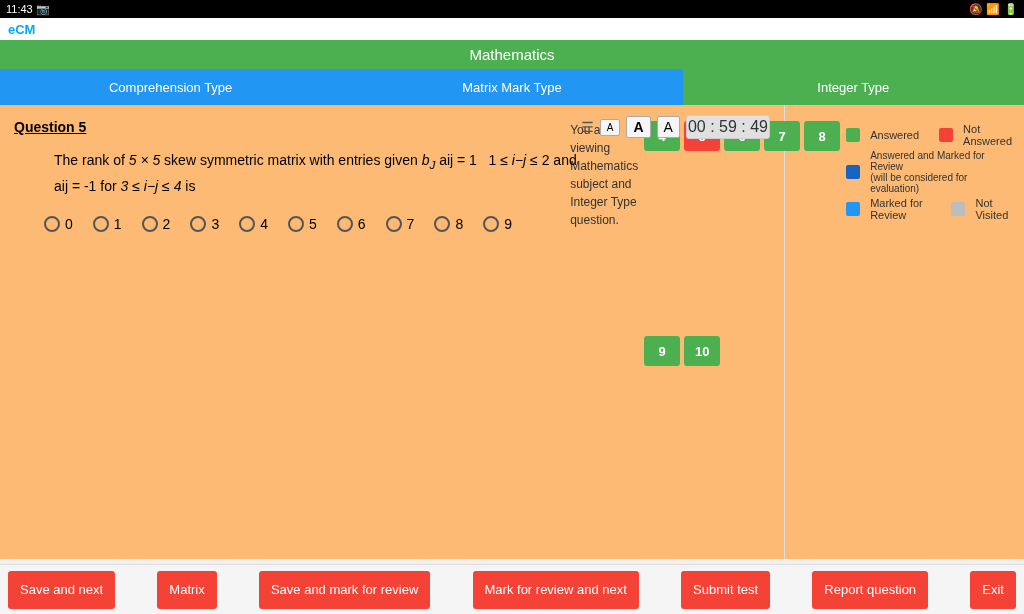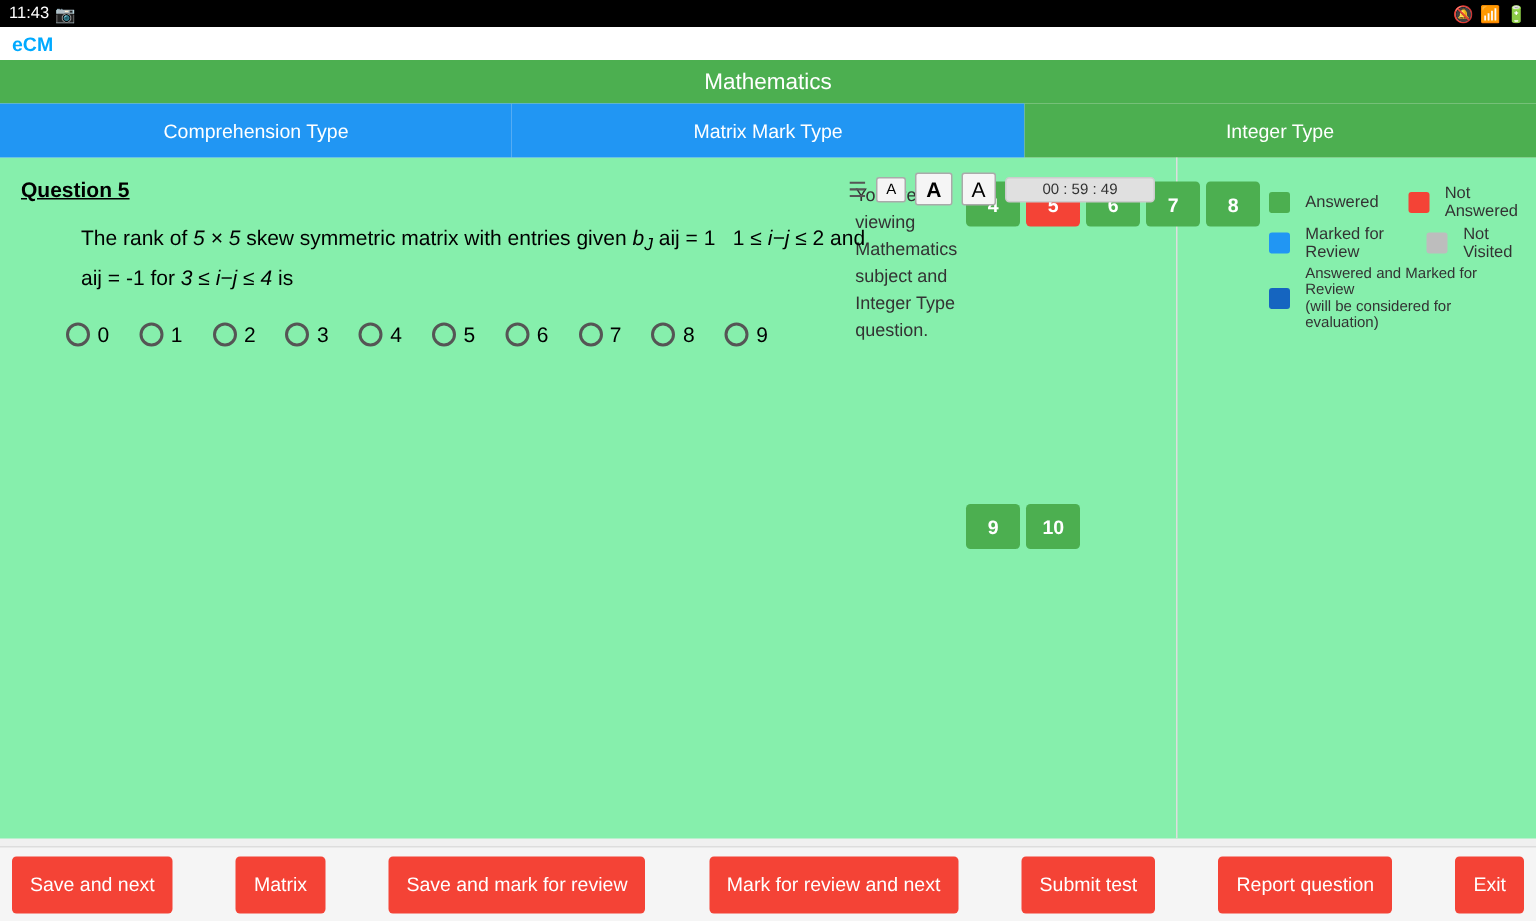--- a/index.html
+++ b/index.html
@@ -32,21 +32,21 @@
     .tab {
       flex: 1; display: flex; align-items: center; justify-content: center;
       font-size: 13px; font-weight: 500; cursor: pointer; color: #fff;
     }
     .tab-comprehension { background: #2196f3; }
     .tab-matrix { background: #2196f3; }
     .tab-integer { background: #4caf50; }
 
     
     .main-content {
-      display: flex; flex-direction: row; background: #86efac;
+      display: flex; flex-direction: row; background: #fdba74;
       height: calc(614px - 18px - 22px - 34px - 36px - 50px);
     }
 
     
     .left-panel {
       flex: 1; padding: 10px 14px; position: relative; overflow-y: auto;
     }
 
     
     .question-header {
@@ -57,21 +57,21 @@
     }
     .question-tools {
       display: flex; align-items: center; gap: 6px;
     }
     .tool-btn {
       border: 1px solid #aaa; background: #f5f5f5; padding: 2px 6px; font-size: 12px; cursor: pointer;
       border-radius: 2px;
     }
     .tool-btn-bold { font-weight: bold; font-size: 14px; }
     .timer-display {
-      background: #e0e0e0; border: 1px solid #ccc; padding: 2px 24px; font-size: 10px; color: #333; border-radius: 3px;
+      background: #e0e0e0; border: 1px solid #ccc; padding: 2px 1px; font-size: 16px; color: #333; border-radius: 3px;
     }
 
     
     .question-text {
       font-size: 14px; line-height: 1.7; margin-left: 30px; color: #000;
     }
 
     
     .answer-options {
       display: flex; flex-wrap: wrap; gap: 6px 20px; margin-left: 30px; margin-top: 18px;
@@ -255,28 +255,28 @@
     </div>
 
     <div class="legend">
       <div class="legend-item">
         <div class="legend-dot legend-green"></div>
         <span>Answered</span>
         <div class="legend-dot legend-red" style="margin-left:10px;"></div>
         <span>Not Answered</span>
       </div>
       <div class="legend-item">
+        <div class="legend-dot legend-blue-dark"></div>
+        <span style="font-size:10px;">Answered and Marked for Review<br>(will be considered for evaluation)</span>
+      </div>
+      <div class="legend-item">
         <div class="legend-dot legend-blue"></div>
         <span>Marked for Review</span>
         <div class="legend-dot legend-gray" style="margin-left:8px;"></div>
         <span>Not Visited</span>
-      </div>
-      <div class="legend-item">
-        <div class="legend-dot legend-blue-dark"></div>
-        <span style="font-size:10px;">Answered and Marked for Review<br>(will be considered for evaluation)</span>
       </div>
     </div>
   </div>
 
 </div>
 
 <div class="bottom-toolbar">
   <button class="btn-action btn-red">Save and next</button>
   <button class="btn-action btn-red">Matrix</button>
   <button class="btn-action btn-red">Save and mark for review</button>

